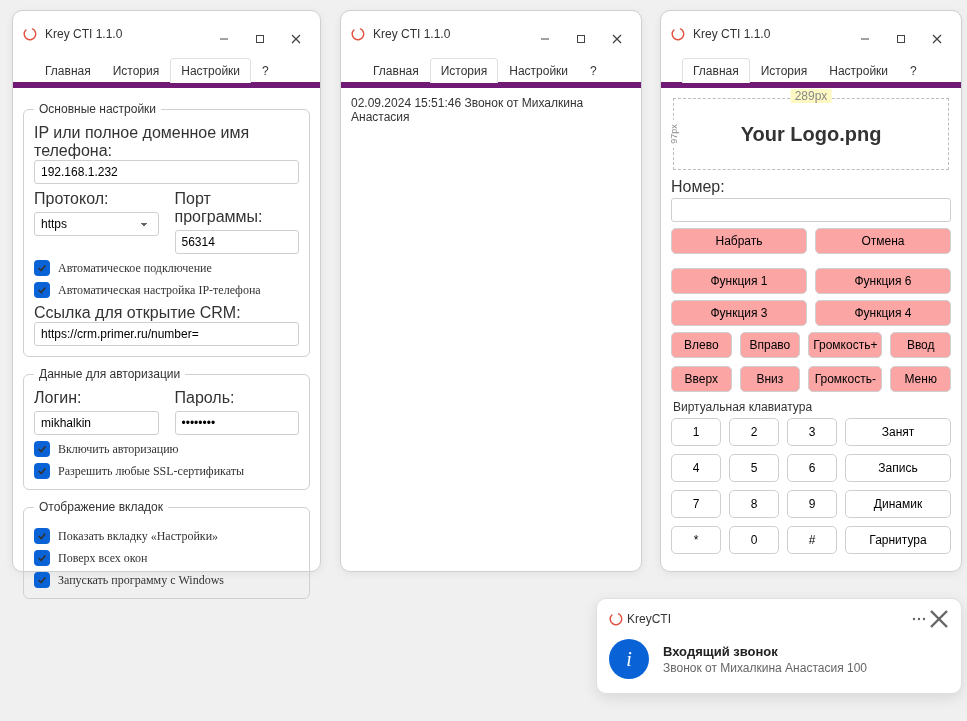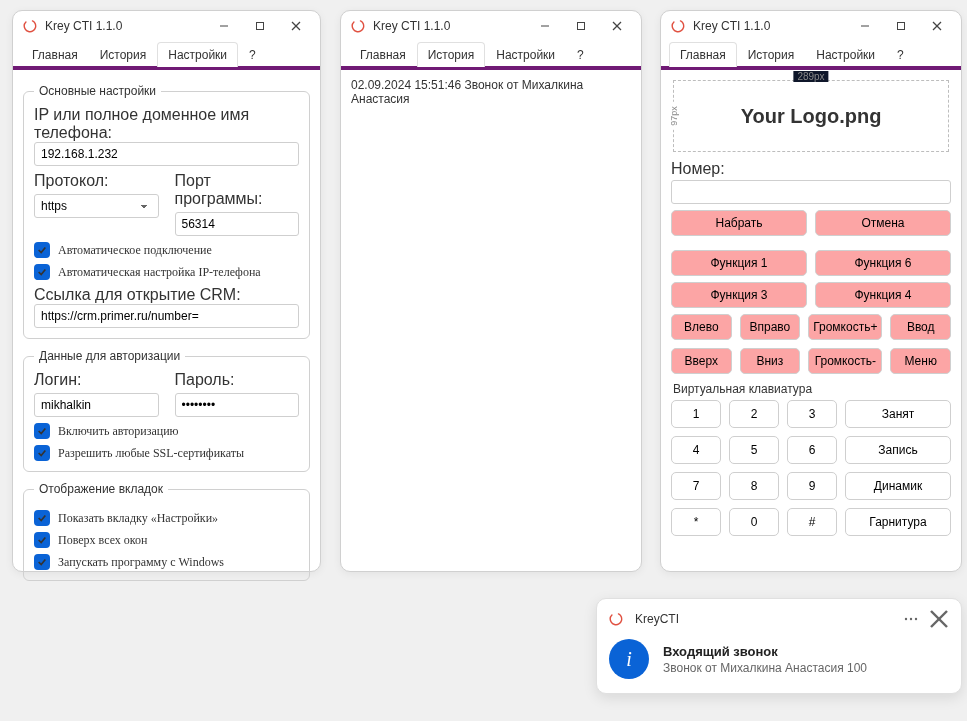--- a/index.html
+++ b/index.html
@@ -16,44 +16,45 @@
   .window {
     position: absolute;
     background: #fff;
     border: 1px solid #d0d0d0;
     border-radius: 10px;
     box-shadow: 0 2px 8px rgba(0,0,0,0.06);
   }
 
   .titlebar {
     display: flex;
-    align-items: center;
+    align-items: flex-start;
     height: 30px;
     padding: 0 6px 0 10px;
+    margin-top: 16px;
   }
   .app-icon {
     width: 14px; height: 14px;
     margin-right: 8px;
   }
   .app-icon svg { width: 14px; height: 14px; display:block; }
   .title { flex: 0 0 auto; font-size: 12px; color: #333; }
   .title-gap { flex: 1; }
   .winbtn {
     width: 36px; height: 24px;
     display: flex; align-items: center; justify-content: center;
     color: #444;
     border-radius: 4px;
   }
   .winbtn svg { width: 10px; height: 10px; }
 
   .tabs {
     display: flex;
-    padding: 0 8px;
+    padding: 0 21px;
     gap: 0;
-    border-bottom: 4px solid #701a75;
+    border-bottom: 6px solid #701a75;
     height: 25px;
     align-items: flex-end;
   }
   .tab {
     padding: 5px 10px;
     font-size: 12px;
     color: #333;
     border: 1px solid transparent;
     border-bottom: none;
     position: relative;
@@ -131,21 +132,21 @@
     margin: 4px 2px 8px;
     position: relative;
     display: flex;
     align-items: center;
     justify-content: center;
     height: 70px;
   }
   .logo-text { font-size: 20px; font-weight: 600; color: #333; }
   .dim-top {
     position: absolute; top: -10px; left: 50%; transform: translateX(-50%);
-    font-size: 10px; color: #888; background: #0f172a; padding: 0 4px;
+    font-size: 12px; color: #888; background: #fef9c3; padding: 0 4px;
   }
   .dim-left {
     position: absolute; left: -14px; top: 50%; transform: translateY(-50%) rotate(-90deg);
     font-size: 9px; color: #888; background: #fff; padding: 0 4px;
   }
 
   .btnrow { display: flex; gap: 8px; margin-top: 6px; }
   .btn {
     flex: 1;
     border: 1px solid #cfcfcf;
@@ -185,21 +186,21 @@
   .toast {
     position: absolute;
     background: #fff;
     border: 1px solid #e0e0e0;
     border-radius: 10px;
     box-shadow: 0 4px 14px rgba(0,0,0,0.1);
     padding: 10px 12px 14px;
     width: 340px;
   }
   .toast-head {
-    display: flex; align-items: center; gap: 8px;
+    display: flex; align-items: center; gap: 0;
     margin-bottom: 10px;
   }
   .toast-head .app-icon { margin-right: 4px; }
   .toast-title { font-size: 12px; color: #333; flex: 0 0 auto; }
   .toast-head .spacer { flex: 1; }
   .toast-head .more, .toast-head .close {
     width: 20px; height: 20px; display:flex;align-items:center;justify-content:center;
     color: #666; border-radius:4px;
   }
   .toast-body { display: flex; gap: 14px; align-items: center; }

